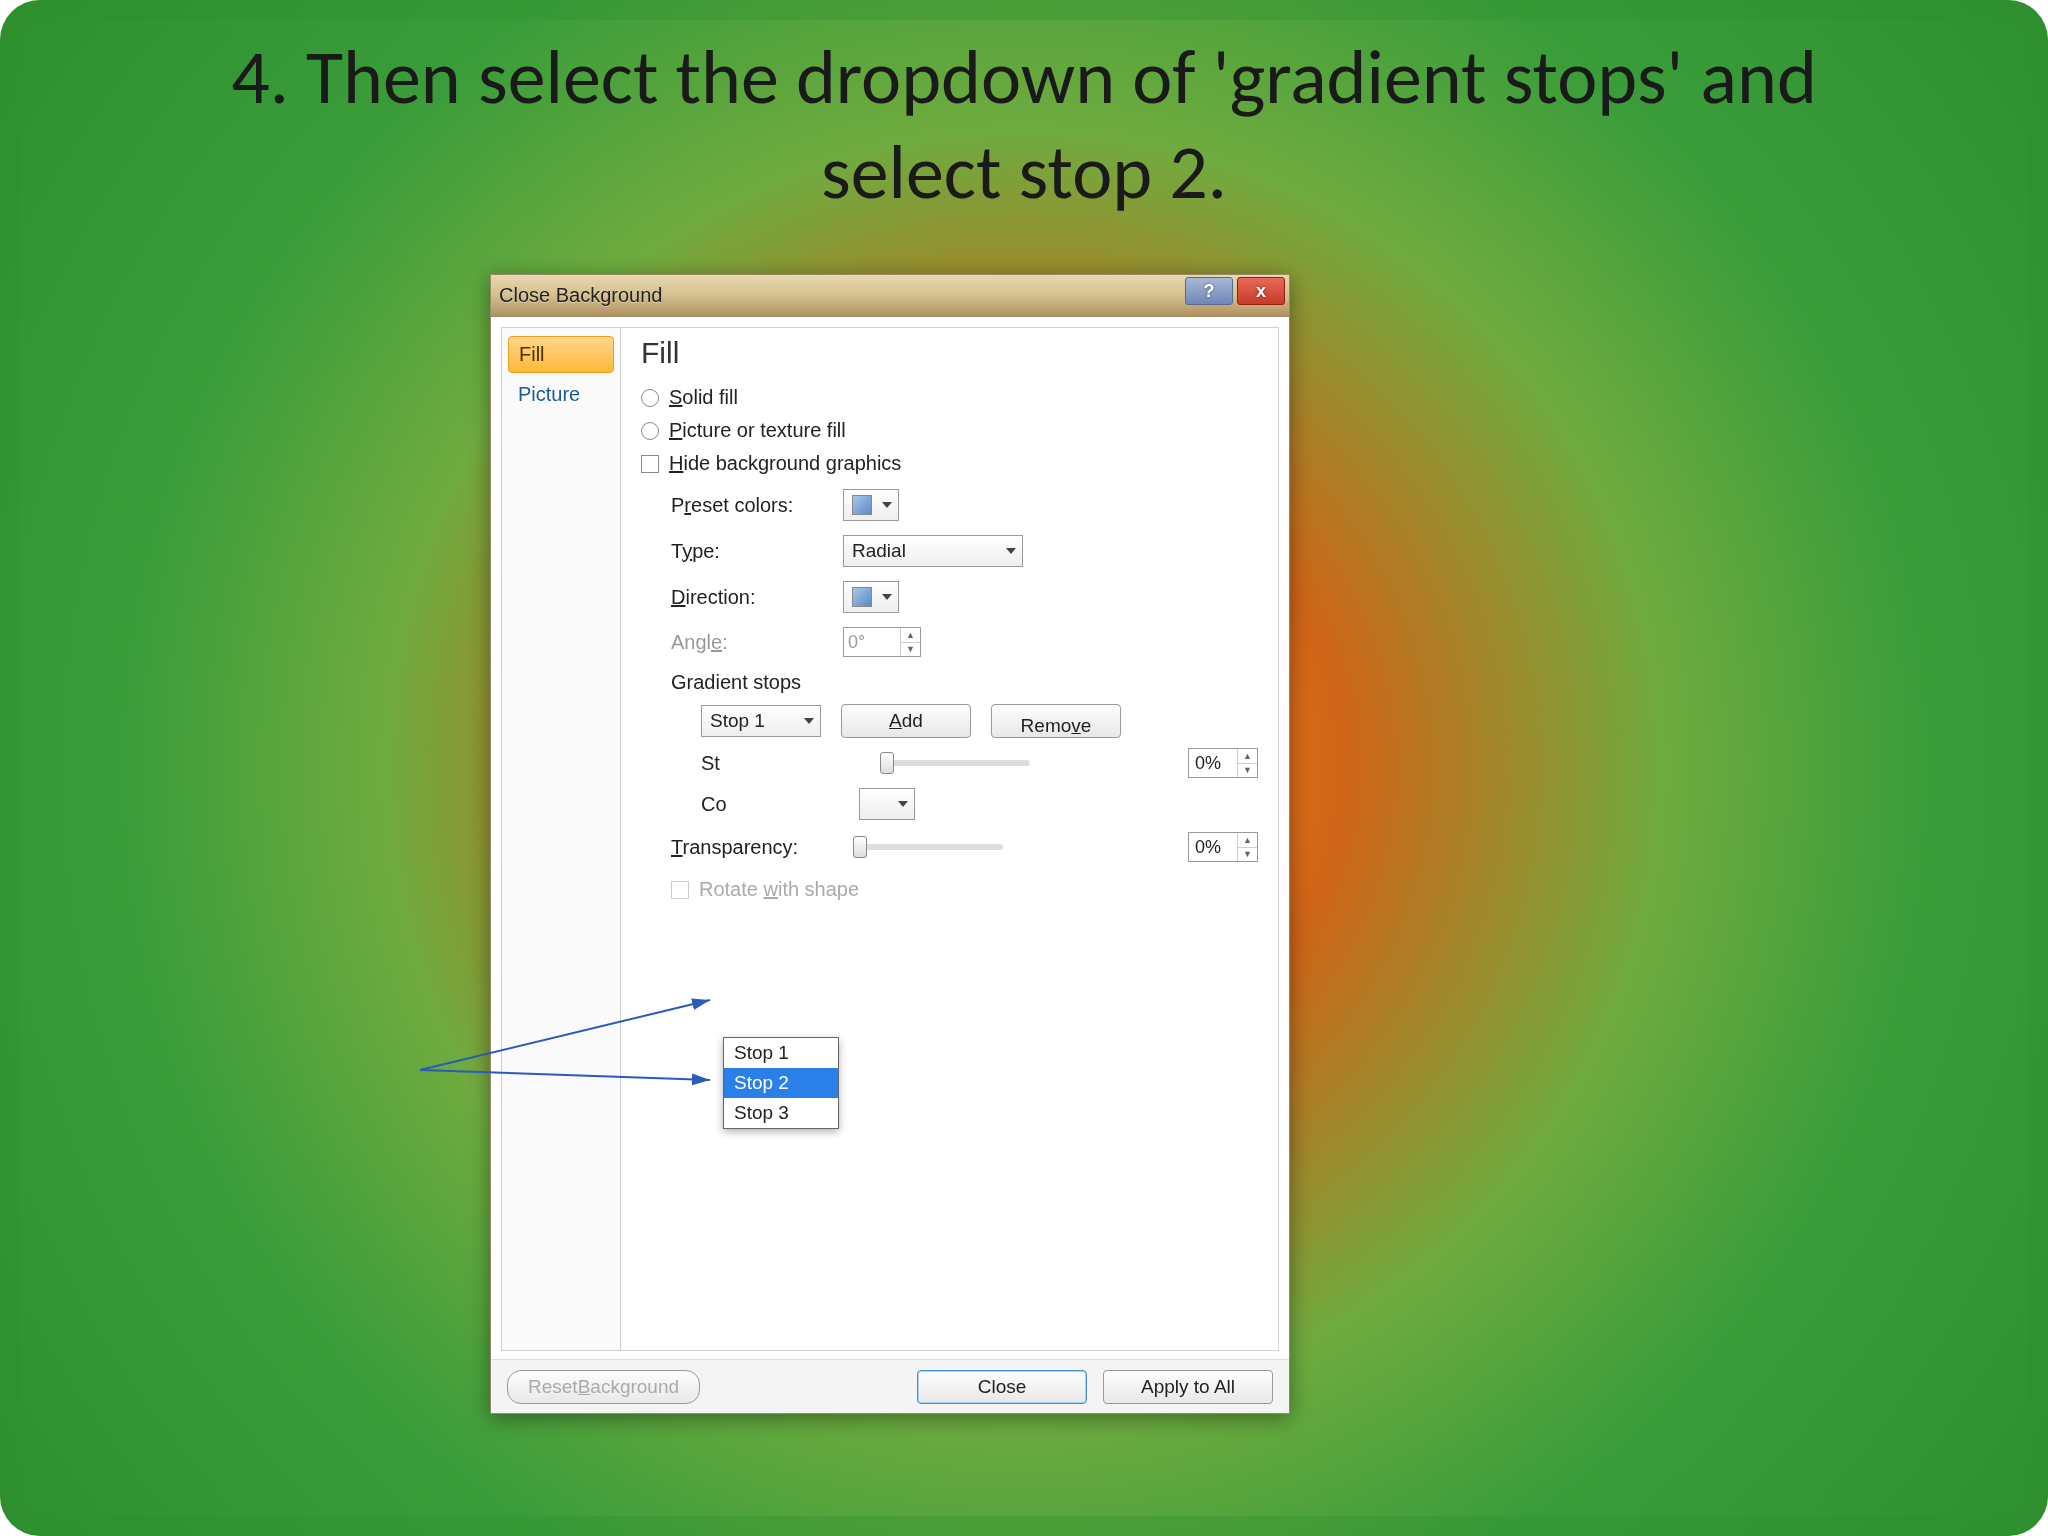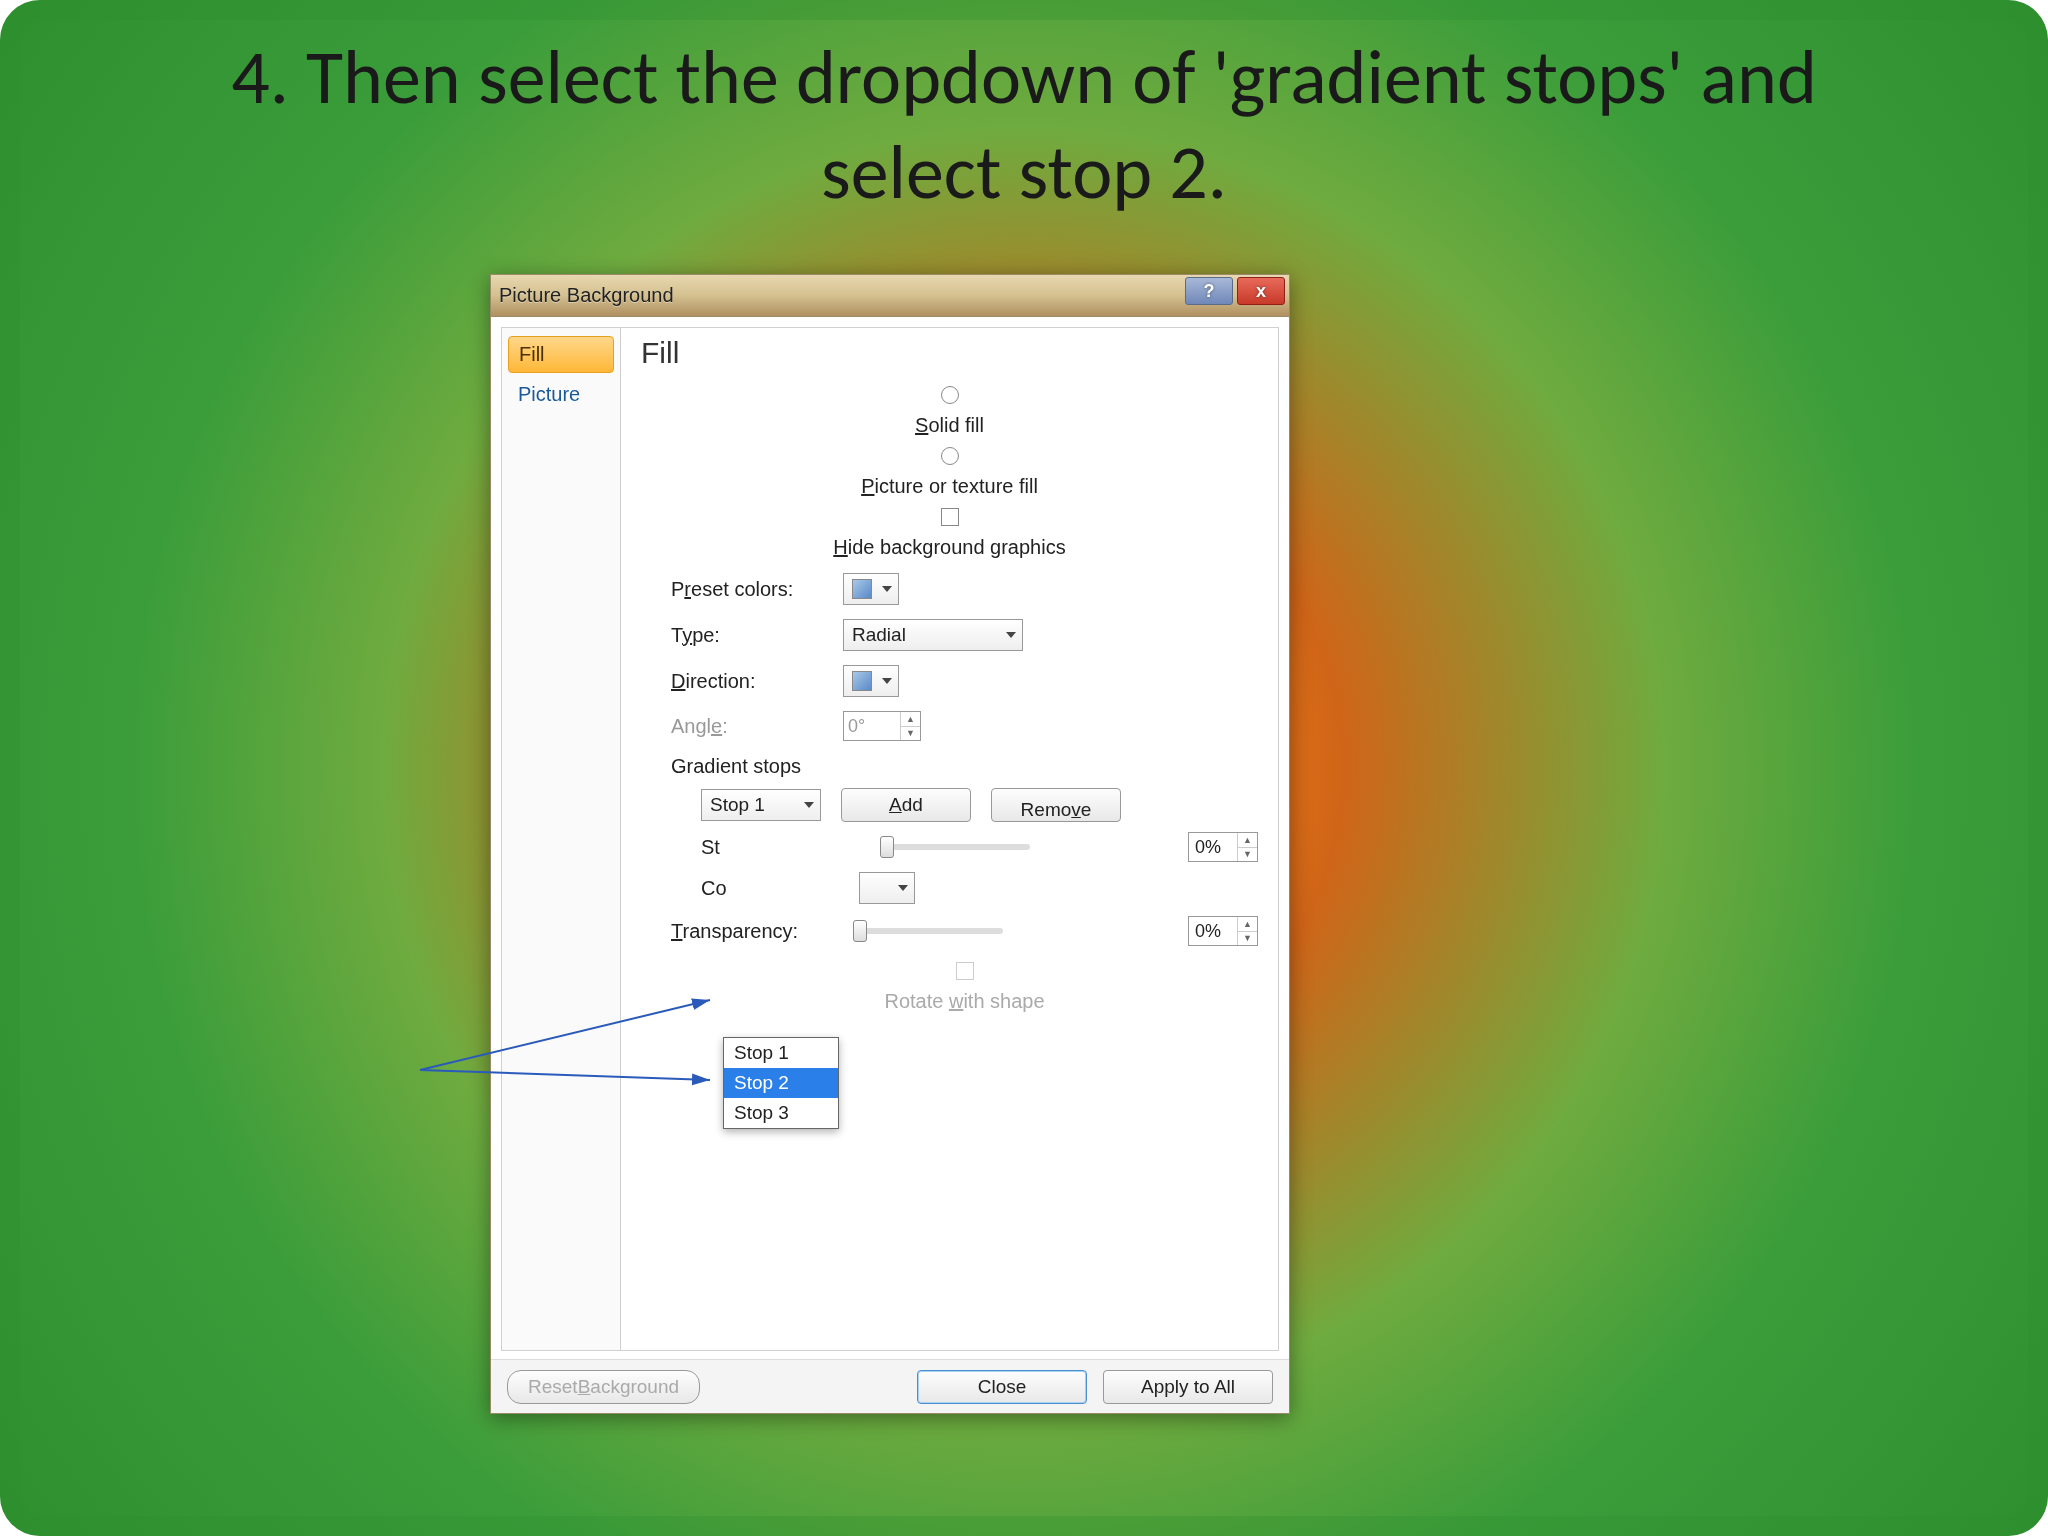--- a/index.html
+++ b/index.html
@@ -113,21 +113,20 @@
     font-size: 30px;
     color: #333;
     margin-bottom: 16px;
   }
   .opt-row {
     display: flex;
     align-items: center;
     gap: 10px;
     margin: 10px 0;
     font-size: 20px;
-    flex-direction: column;
   }
   .radio {
     width: 18px; height: 18px; border-radius: 50%;
     border: 1px solid #888; background: #fff;
     display: inline-flex; align-items:center; justify-content:center;
   }
   .radio.checked::after {
     content:""; width:8px; height:8px; border-radius:50%; background:#2a6aba;
   }
   .checkbox {
@@ -217,21 +216,21 @@
 </head>
 <body>
 
 <div class="slide-bg"></div>
 
 <div class="slide-title">4. Then select the dropdown of 'gradient stops' and select stop 2.</div>
 
 <div class="dialog">
 
   <div class="titlebar">
-    <span class="titlebar-text">Picture Background</span>
+    <span class="titlebar-text">Close Background</span>
     <div class="titlebar-btns">
       <div class="titlebar-btn help-btn">
         <span>?</span>
       </div>
       <div class="titlebar-btn close-btn">
         <span>x</span>
       </div>
     </div>
   </div>
 

